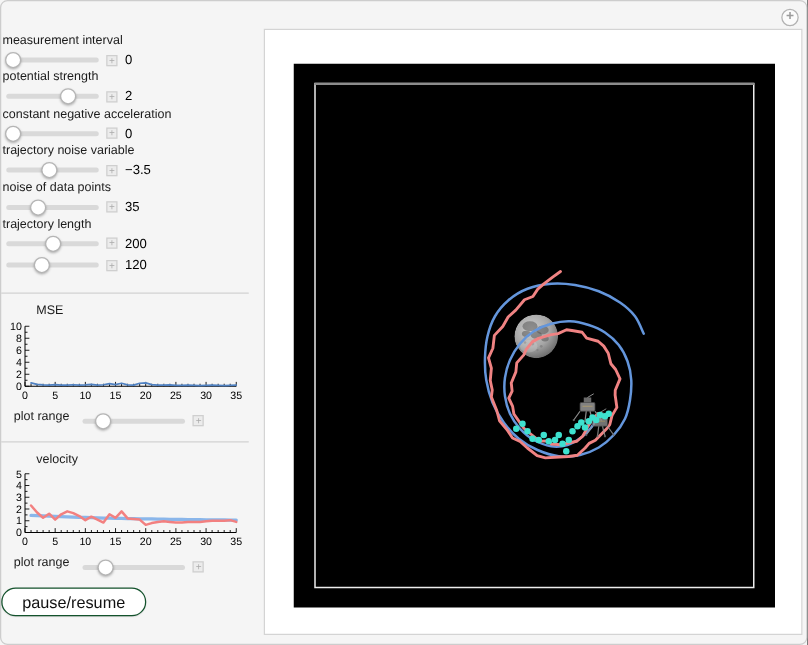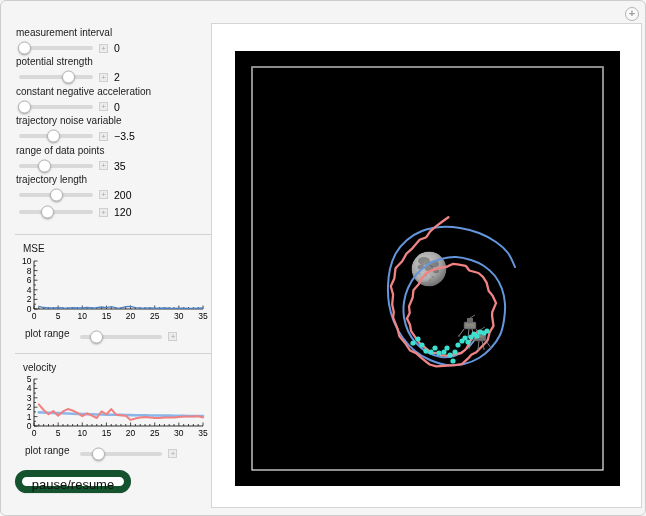--- a/index.html
+++ b/index.html
@@ -16,44 +16,44 @@
     background:#f5f5f5;
   }
   
   .menu-plus{
     position:absolute;right:6px;top:6px;width:14px;height:14px;border-radius:50%;
     border:1.5px solid #b2b2b2;background:#fbfbfb;box-sizing:border-box;
     color:#9c9c9c;font-size:11px;font-weight:bold;line-height:10px;text-align:center;
     cursor:pointer;
   }
   
-  .sidebar{position:absolute;left:14px;top:0;width:200px;padding-top:26px;}
+  .sidebar{position:absolute;left:0;top:0;width:200px;padding-top:26px;}
   .ctrl{height:29.4px;padding-left:1px;}
   .ctrl-label{font-size:10px;color:#1b1b1b;line-height:12px;white-space:nowrap;}
   .slider-row{display:flex;align-items:center;height:16px;padding-left:3px;margin-top:1px;}
   .track{position:relative;height:4px;background:#d9d9d9;border-radius:2px;}
   .thumb{
     position:absolute;top:50%;width:13px;height:13px;border-radius:50%;
     background:#ffffff;border:1px solid #b5b5b5;box-sizing:border-box;
     transform:translateY(-50%);box-shadow:0 1px 2px rgba(0,0,0,0.28);
   }
   .plusbox{
     width:9px;height:9px;margin-left:6px;background:#ececec;border:1px solid #cfcfcf;
     box-sizing:border-box;color:#ababab;font-size:8px;line-height:7px;text-align:center;
     flex:0 0 auto;
   }
   .ctrl-value{font-size:10.5px;color:#000;margin-left:6px;white-space:nowrap;}
   .divider{border:0;border-top:1px solid #d2d2d2;width:198px;margin:0;}
-  .chart-title{font-size:10px;color:#1b1b1b;margin:8px 0 2px 8px;}
+  .chart-title{font-size:10px;color:#1b1b1b;margin:8px 0 2px 28px;}
   .chart-svg{display:block;}
   .plot-range-row{display:flex;align-items:flex-start;height:16px;padding-left:10px;margin:6px 0 9px 0;}
   .plot-range-label{font-size:10px;color:#1b1b1b;margin-right:8px;white-space:nowrap;}
   .button-row{display:flex;gap:8px;margin-top:9px;}
   .mbtn{
-    height:23px;border:7px solid #14532d;border-radius:11.5px;background:#ffffff;
+    height:23px;border:1px solid #14532d;border-radius:11.5px;background:#ffffff;
     font-family:"Liberation Sans",sans-serif;font-size:13px;color:#111;cursor:pointer;
     padding:0;box-shadow:0 0.5px 1px rgba(0,0,0,0.12);
   }
   .mbtn.pause{width:116px;}
   .mbtn.reset{width:72px;}
   
   .main-panel{
     position:absolute;left:210px;top:22px;width:431px;height:485px;background:#ffffff;
     border:1px solid #d4d4d4;box-sizing:border-box;
   }
@@ -103,21 +103,21 @@
           <div class="ctrl-label">trajectory noise variable</div>
           <div class="slider-row">
             <div class="track" style="width: 74px;">
               <div class="thumb" style="left: calc(46% - 6.5px);"></div>
             </div>
             <span class="plusbox">+</span>
             <span class="ctrl-value">−3.5</span>
           </div>
         </div>
         <div class="ctrl">
-          <div class="ctrl-label">range of data points</div>
+          <div class="ctrl-label">noise of data points</div>
           <div class="slider-row">
             <div class="track" style="width: 74px;">
               <div class="thumb" style="left: calc(34% - 6.5px);"></div>
             </div>
             <span class="plusbox">+</span>
             <span class="ctrl-value">35</span>
           </div>
         </div>
         <div class="ctrl">
           <div class="ctrl-label">trajectory length</div>

